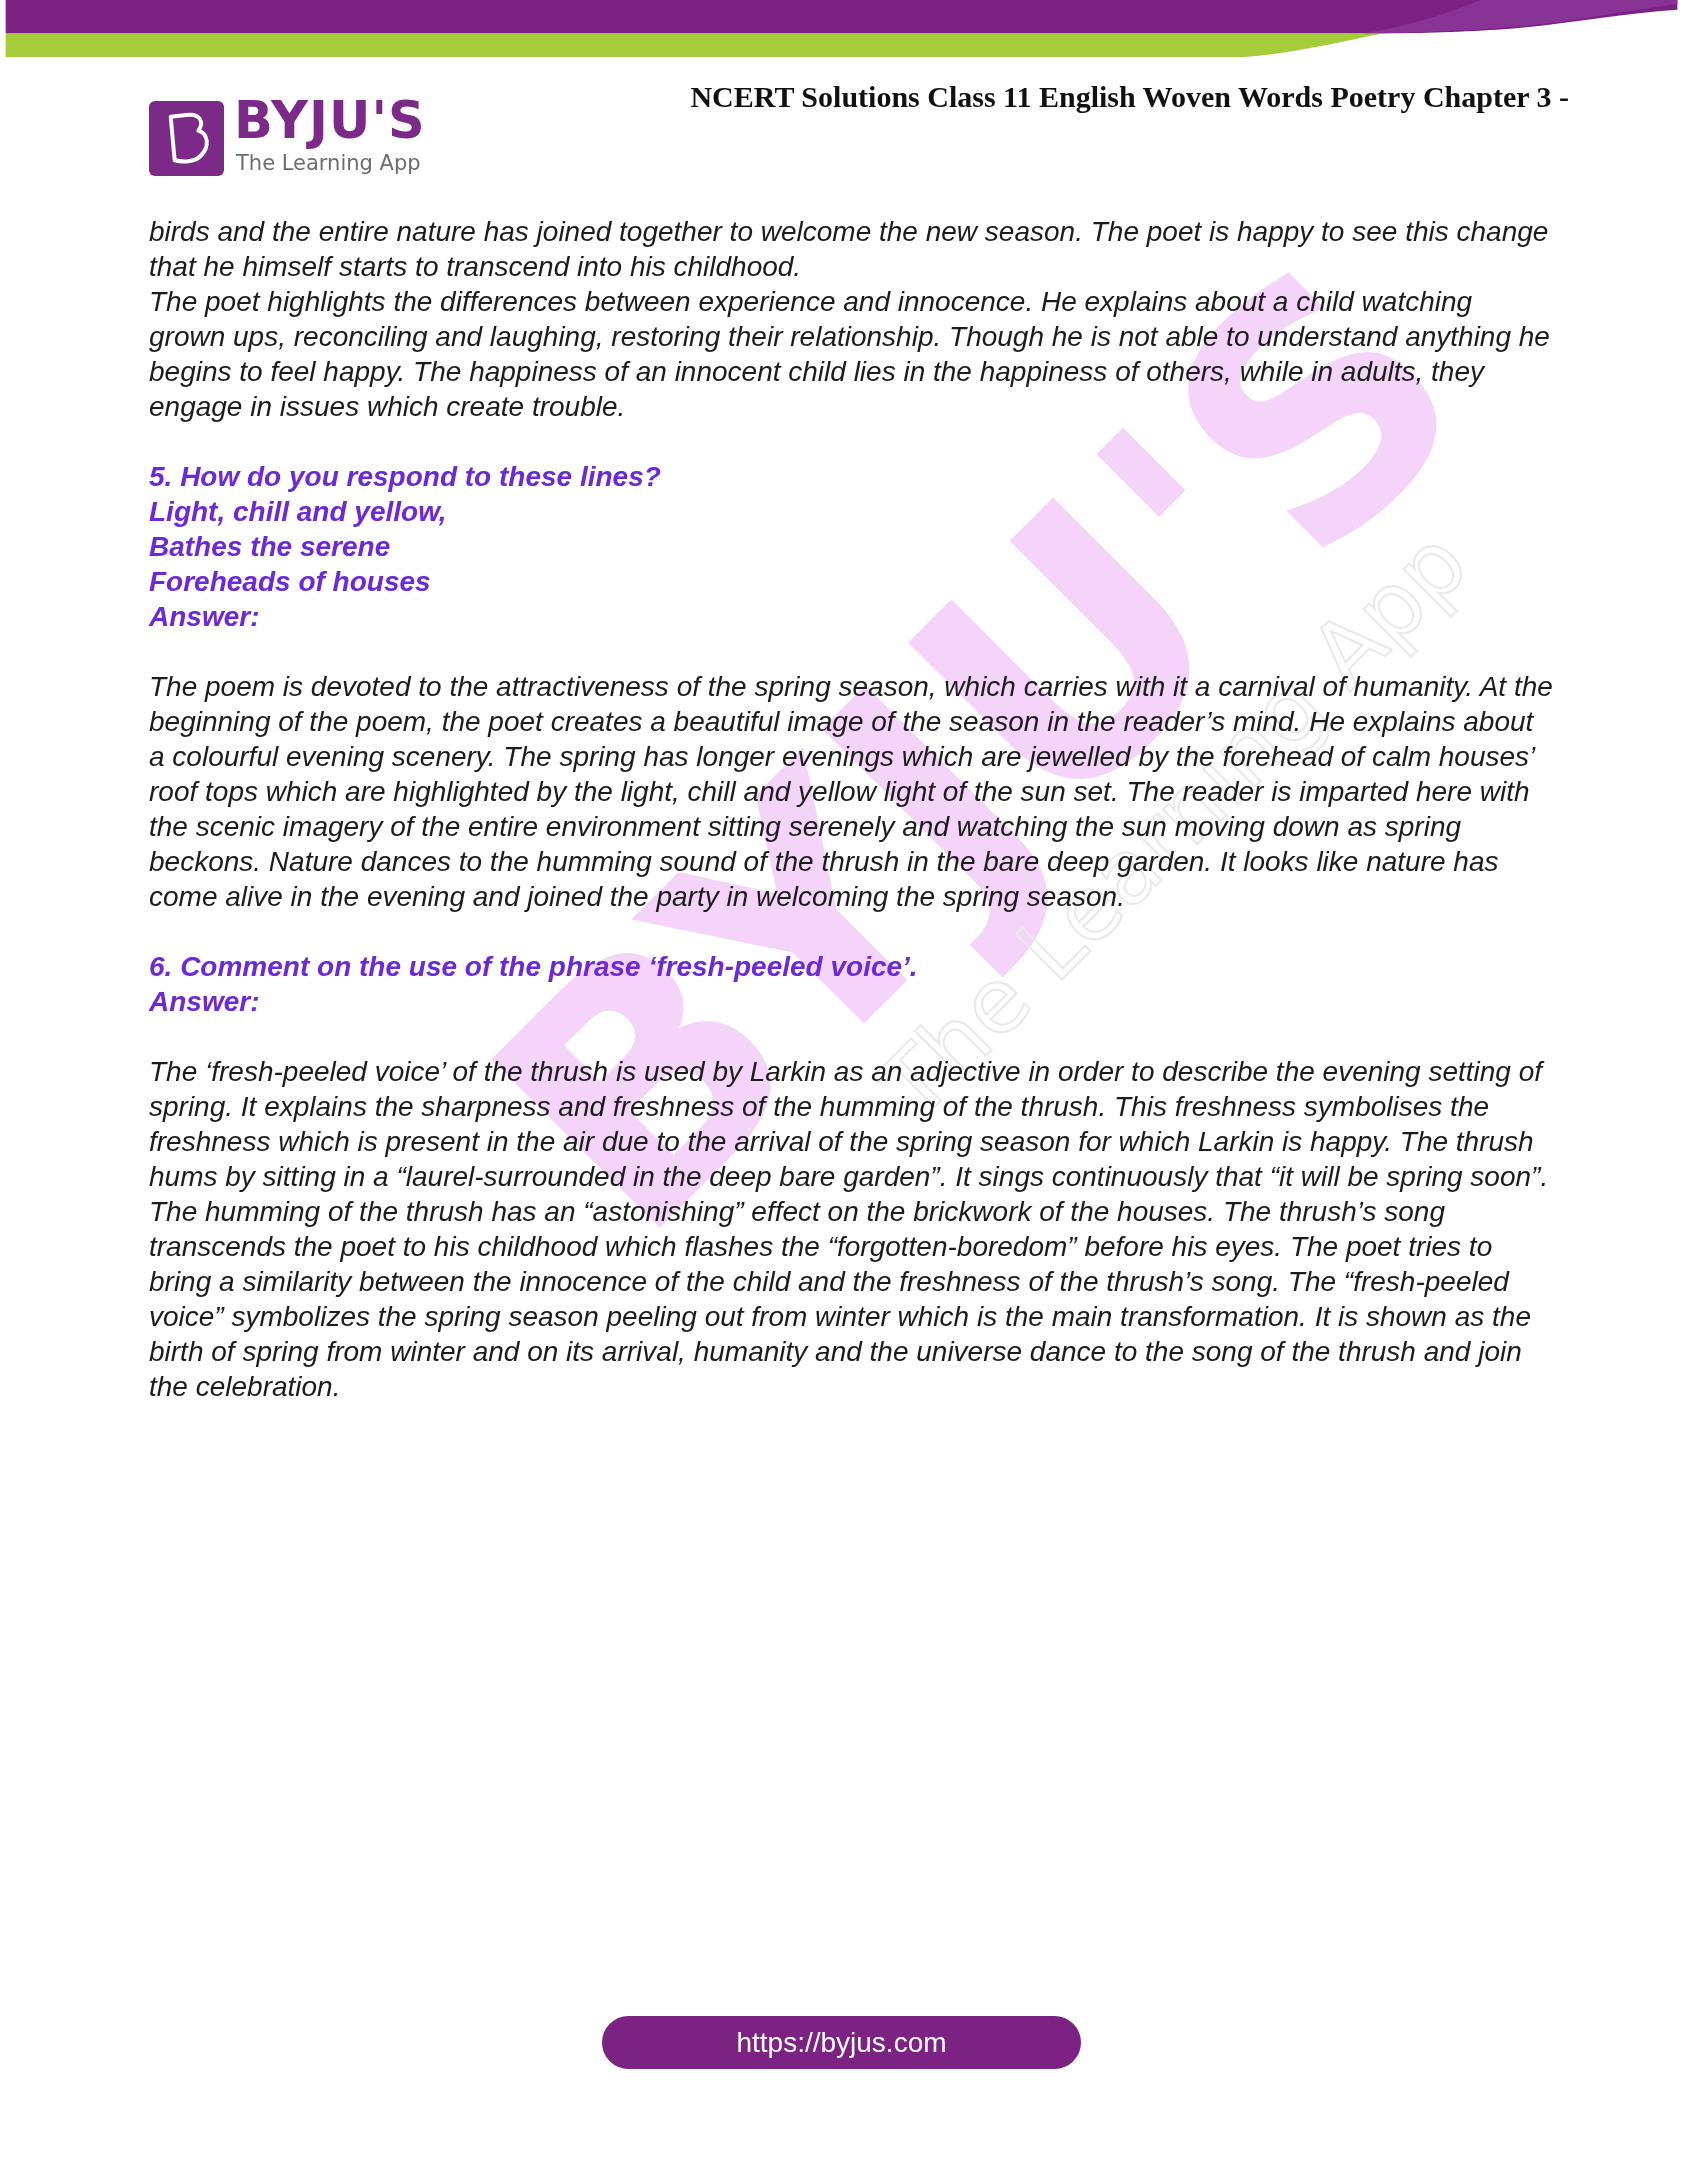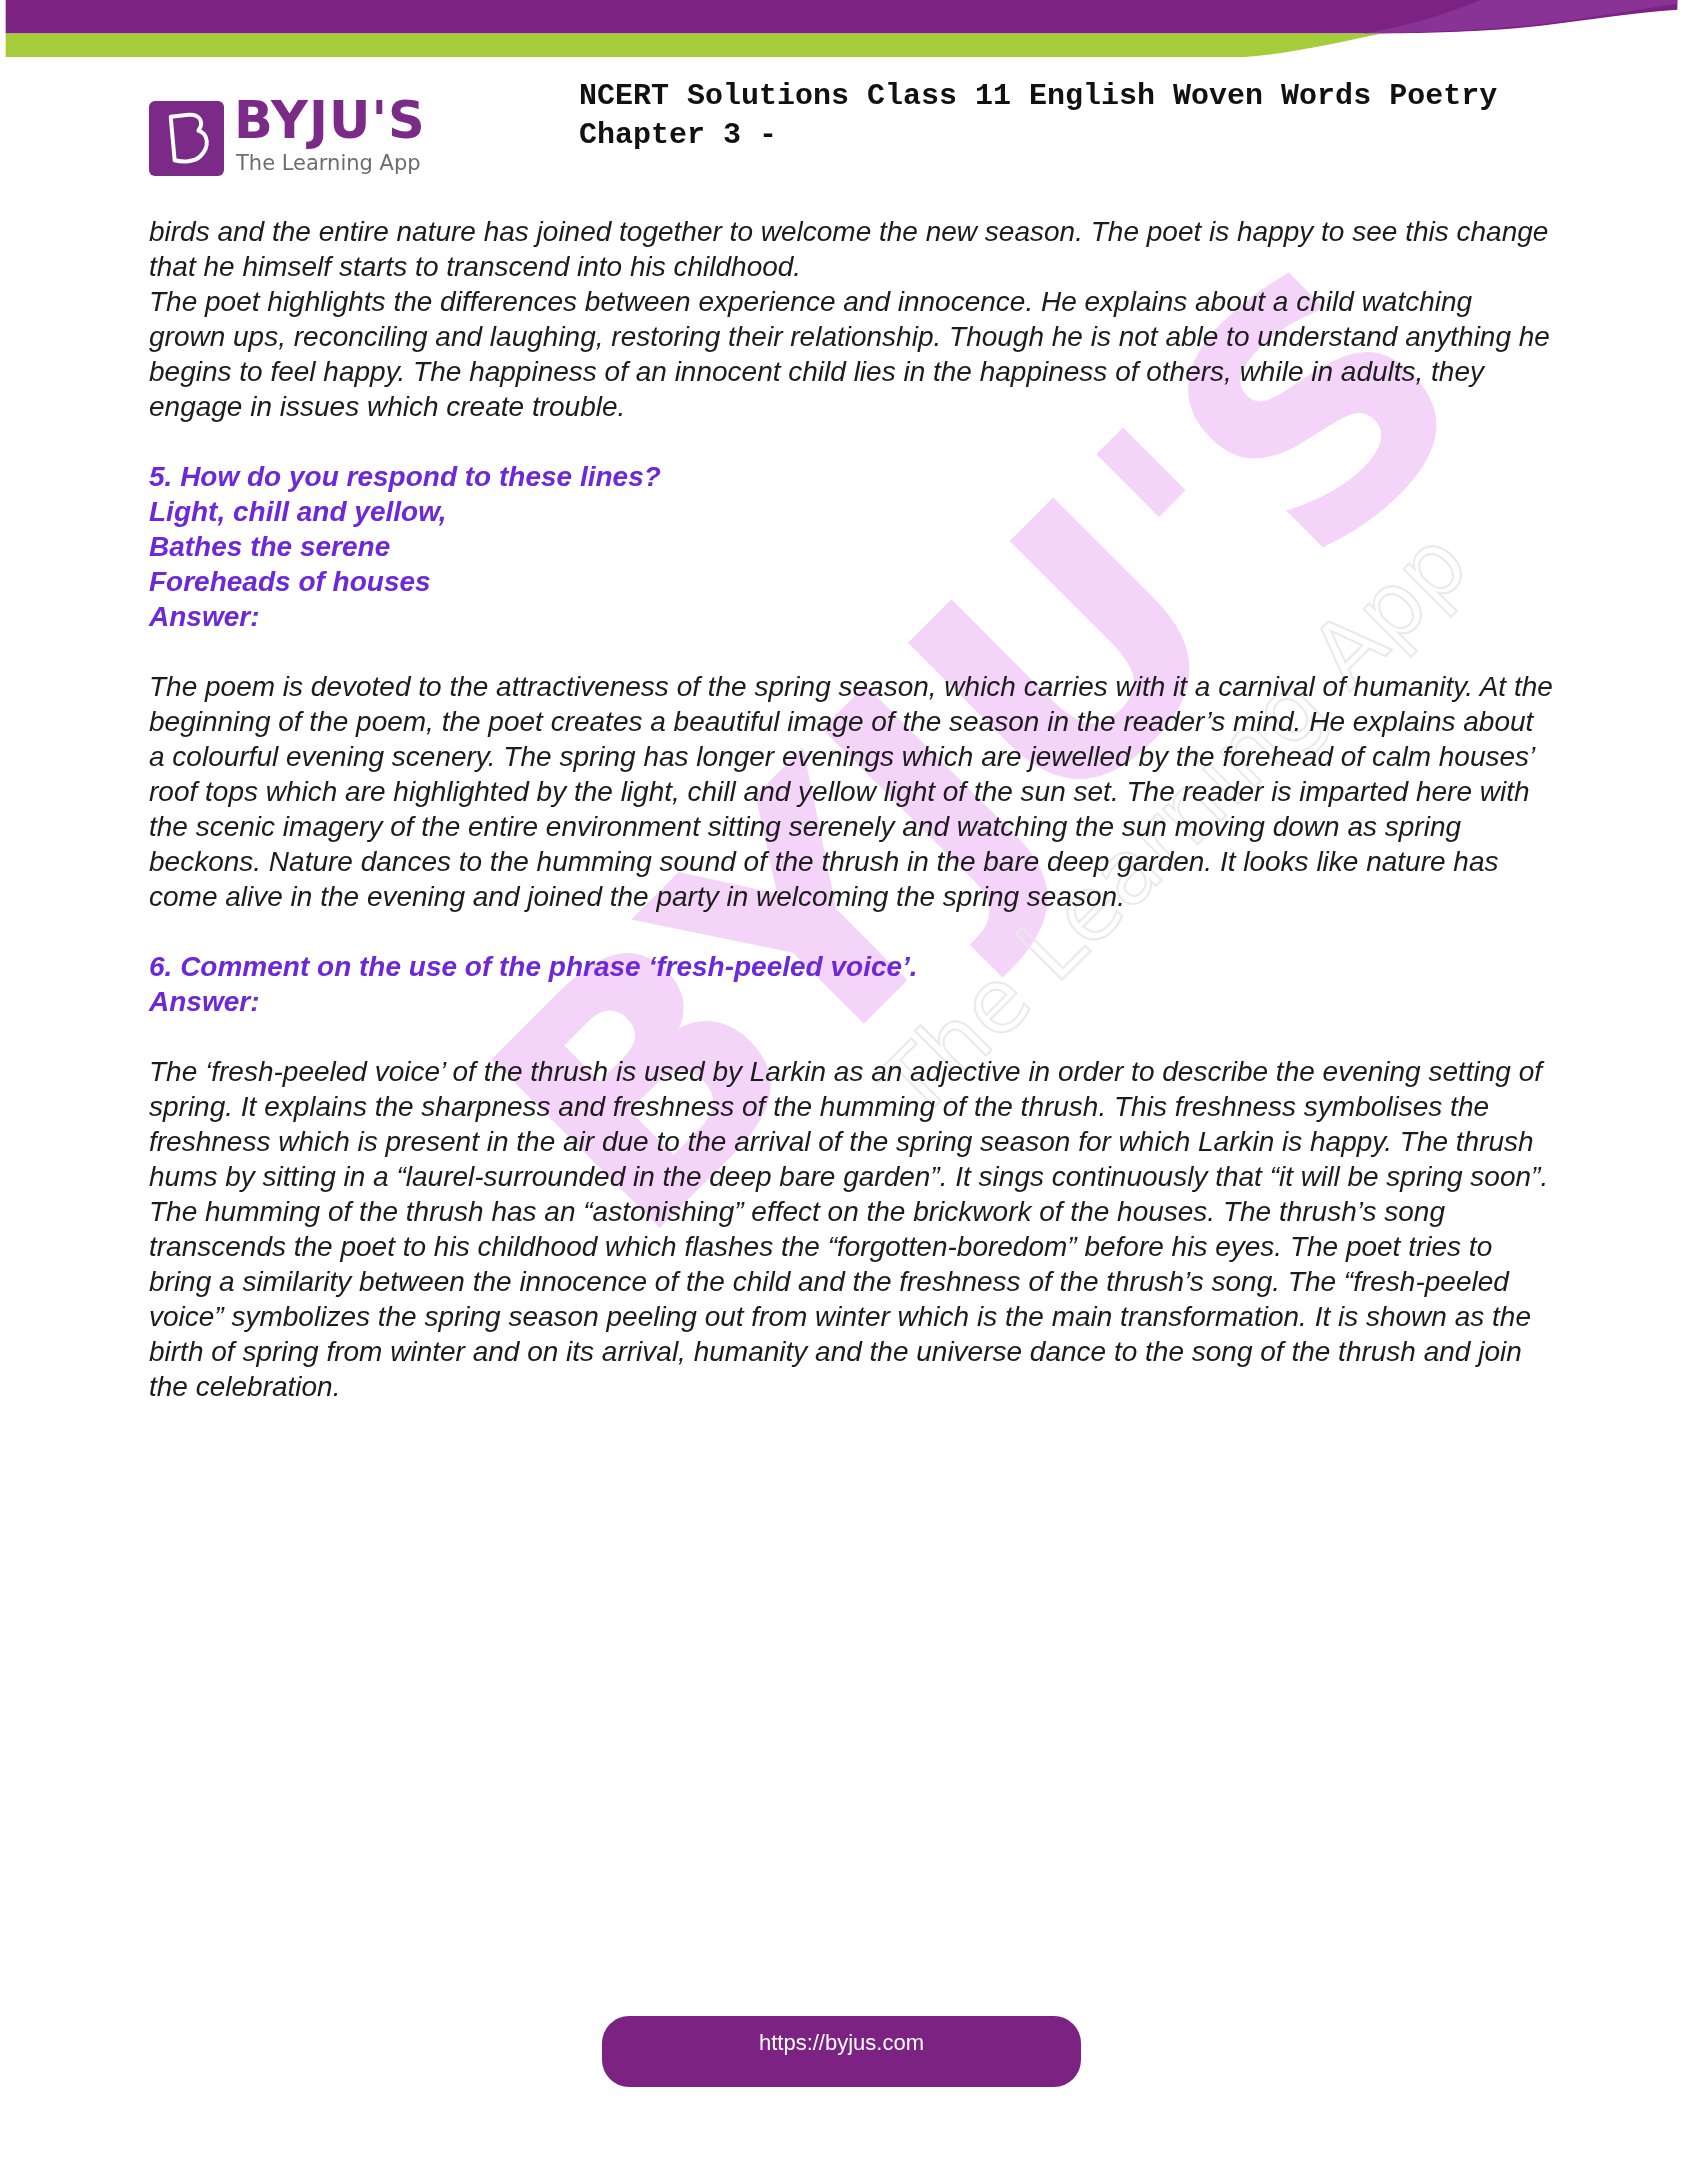--- a/index.html
+++ b/index.html
@@ -24,39 +24,40 @@
     font-size: 51px; color: #7b2a88; letter-spacing: 1px; line-height: 59px;
   }
   .logo-tag {
     position: absolute; left: 87px; top: 53px;
     font-family: "DejaVu Sans", sans-serif;
     font-size: 21px; color: #6d6d6d; line-height: 26px; white-space: nowrap;
   }
 
   .doc-title {
     position: absolute; right: 114px; top: 77px; width: 990px;
-    font-family: Liberation Mono, monospace; font-weight: bold;
+    text-align: right;
+    font-family: Liberation Serif, serif; font-weight: bold;
     font-size: 30px; line-height: 39px; color: #111;
   }
 
   .watermark { position: absolute; left: 0; top: 0; width: 1683px; height: 2178px; pointer-events: none; }
 
   .content {
     position: absolute; left: 149px; top: 214px; width: 1406px;
     font-size: 28px; line-height: 35px; color: #1c1c1c; font-style: italic;
   }
   .content p { margin: 0; }
   .content .gap { height: 35px; }
   .content .q { font-weight: bold; color: #6d28d9; }
 
   .footer-pill {
-    position: absolute; left: 602px; top: 2016px; width: 479px; height: 71px;
+    position: absolute; left: 602px; top: 2016px; width: 479px; height: 53px;
     background: #7b2283; border-radius: 27px;
     color: #ffffff; text-align: center; line-height: 53px;
-    font-size: 22px; font-family: "Liberation Sans", sans-serif;
+    font-size: 28px; font-family: "Liberation Sans", sans-serif;
     text-decoration: none;
   }
 </style>
 </head>
 <body>
 
 <div class="topbar">
   <svg width="1683" height="59" viewBox="0 0 1700 60">
     <path d="M0,0 H1700 V10 C1640,14 1580,26 1520,30 C1470,33 1440,34 1380,34 H0 Z" fill="#7b2283"></path>
     <path d="M0,34 H1400 C1350,44 1310,54 1260,58 L0,58 Z" fill="#a5cd39"></path>

